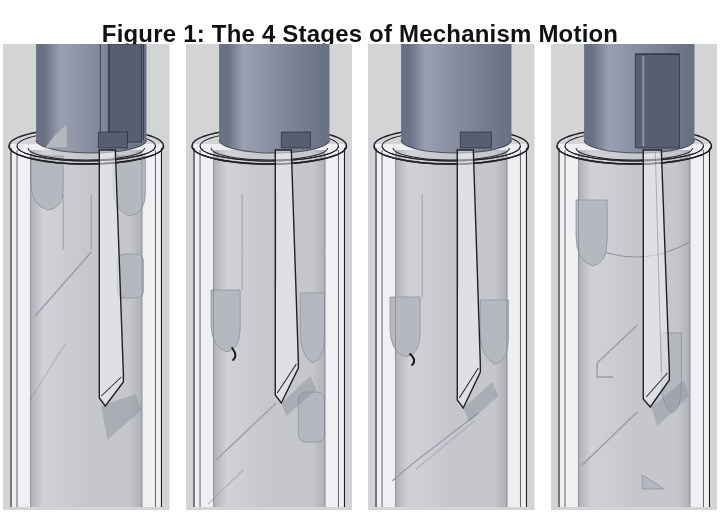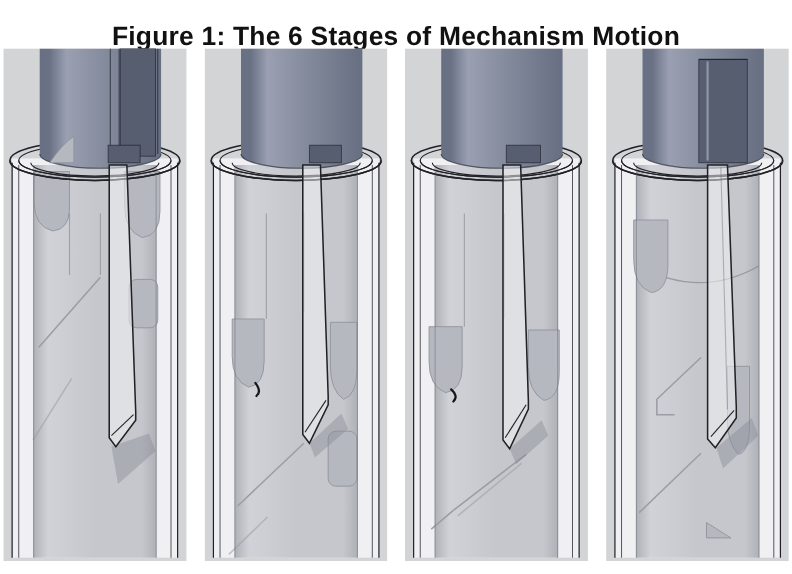--- a/index.html
+++ b/index.html
@@ -59,21 +59,21 @@
       <linearGradient id="gFollower" x1="0" y1="0" x2="1" y2="0">
         <stop offset="0" class="st-fol-e"></stop>
         <stop offset="0.12" class="st-fol-l"></stop>
         <stop offset="0.5" class="st-fol-m"></stop>
         <stop offset="0.88" class="st-fol-m"></stop>
         <stop offset="1" class="st-fol-e"></stop>
       </linearGradient>
     </defs>
   </svg>
 
-  <h1 class="title">Figure 1: The 6 Stages of Mechanism Motion</h1>
+  <h1 class="title">Figure 1: The 4 Stages of Mechanism Motion</h1>
 
   <div class="panels">
 
     <figure class="panel">
       <svg viewBox="0 0 166 466" preserveAspectRatio="none" aria-label="stage-1">
         <rect class="bg" x="0" y="0" width="166" height="466"></rect>
         <rect class="tube-int" x="8" y="100" width="150" height="363"></rect>
         <rect class="follower" x="27" y="106" width="112" height="357"></rect>
         <g>
           <path class="lobe" d="M28,112 h32 v34 q0,18 -15,20 q-17,-4 -17,-26 Z"></path>

